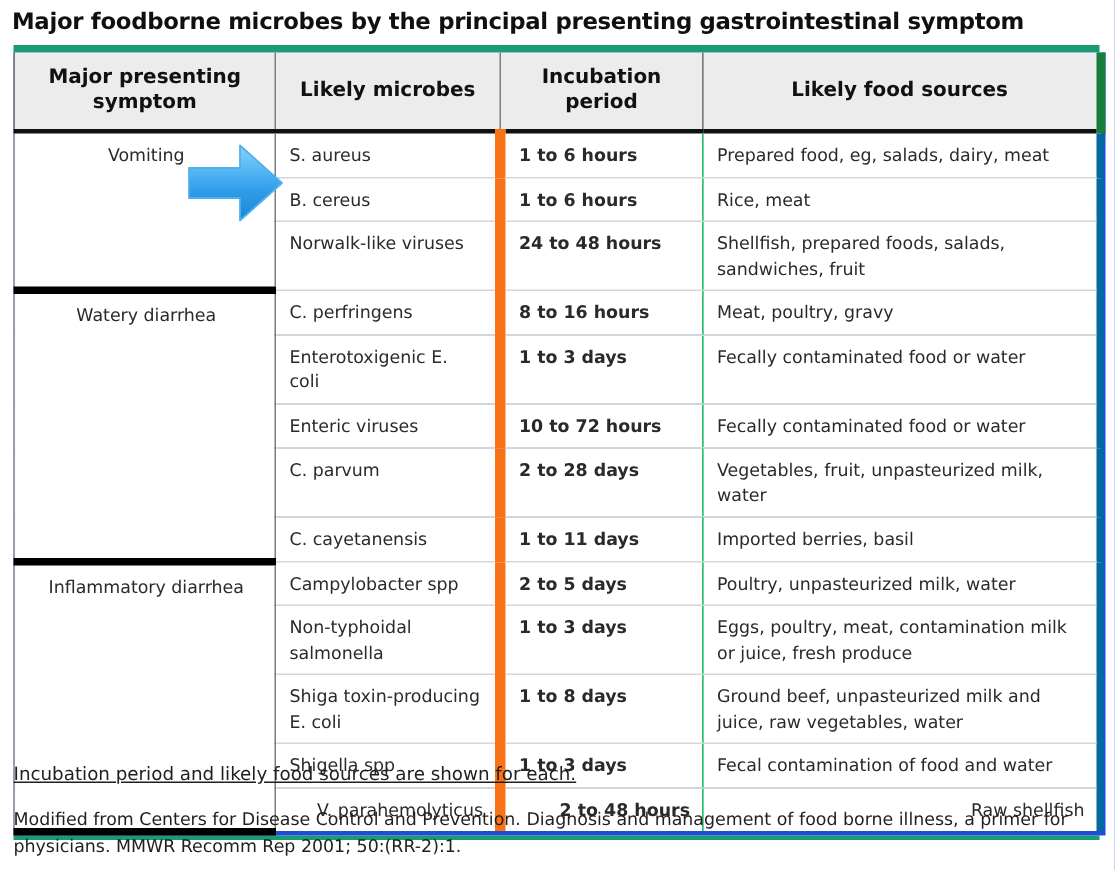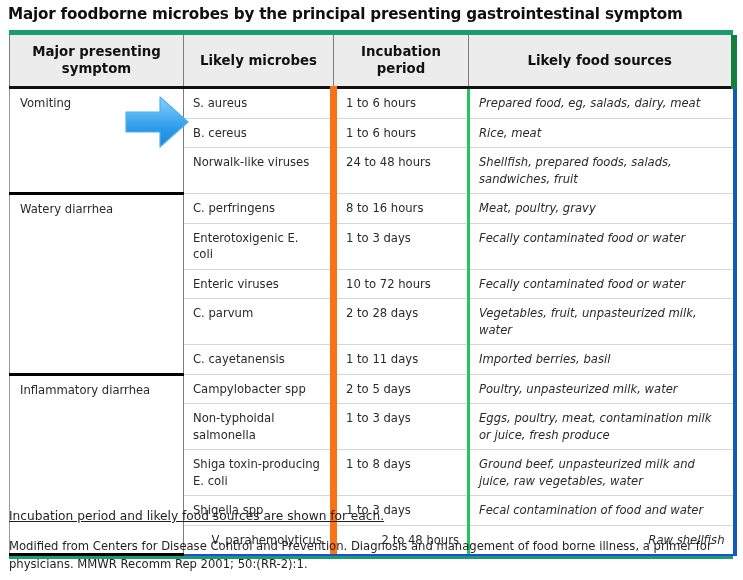--- a/index.html
+++ b/index.html
@@ -88,32 +88,33 @@
     vertical-align: top;
     padding: 6px 8px 6px 9px;
     border-right: 1px solid #9a9a9a;
     border-bottom: 1px solid #d6d6d6;
     background: #ffffff;
     box-sizing: border-box;
   }
   tbody td.symptom {
     border-left: 1px solid #9a9a9a;
     border-right: 1px solid #7d7d7d;
-    border-bottom: 3px solid #000000;
+    border-bottom: 5px solid #000000;
     padding-left: 10px;
+    text-align: center;
   }
   tbody td.microbe {
     border-right: 7px solid #f97316;
   }
   tbody td.incub {
-    border-right: 3px solid #22c55e;
+    border-right: 1px solid #22c55e;
+    font-weight: bold;
   }
   tbody td.source {
-    border-right: 2px solid #0369a1;
-    font-style: italic;
+    border-right: 5px solid #0369a1;
   }
   tbody tr.section-start > td {
     border-top: 1px solid #7d7d7d;
   }
   tbody tr.section-start > td.microbe,
   tbody tr.section-start > td.incub,
   tbody tr.section-start > td.source {
     border-top: 1px solid #7d7d7d;
   }
   tbody tr:first-child > td {

